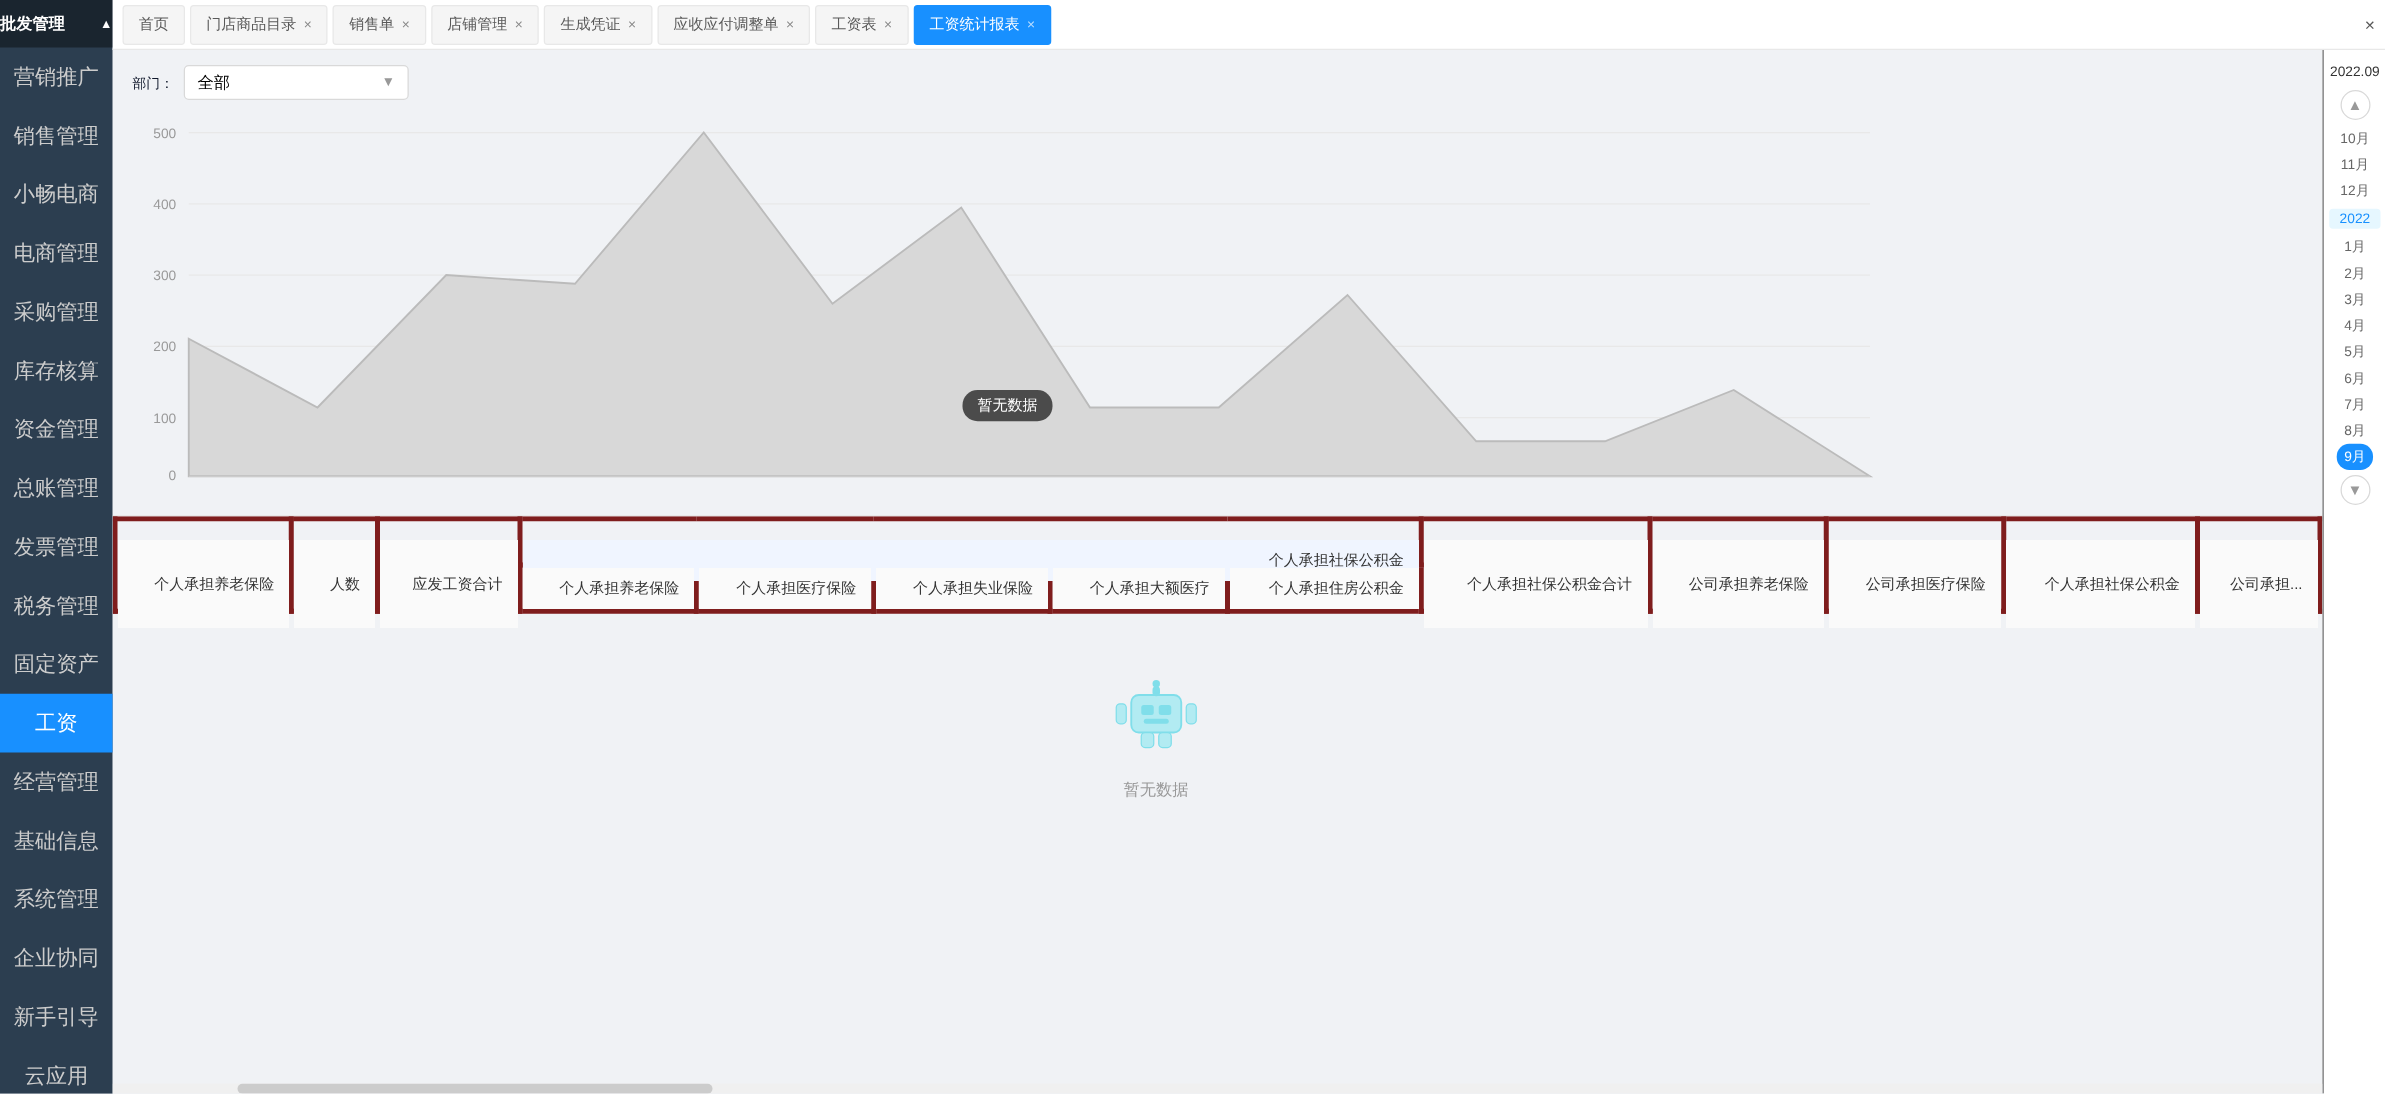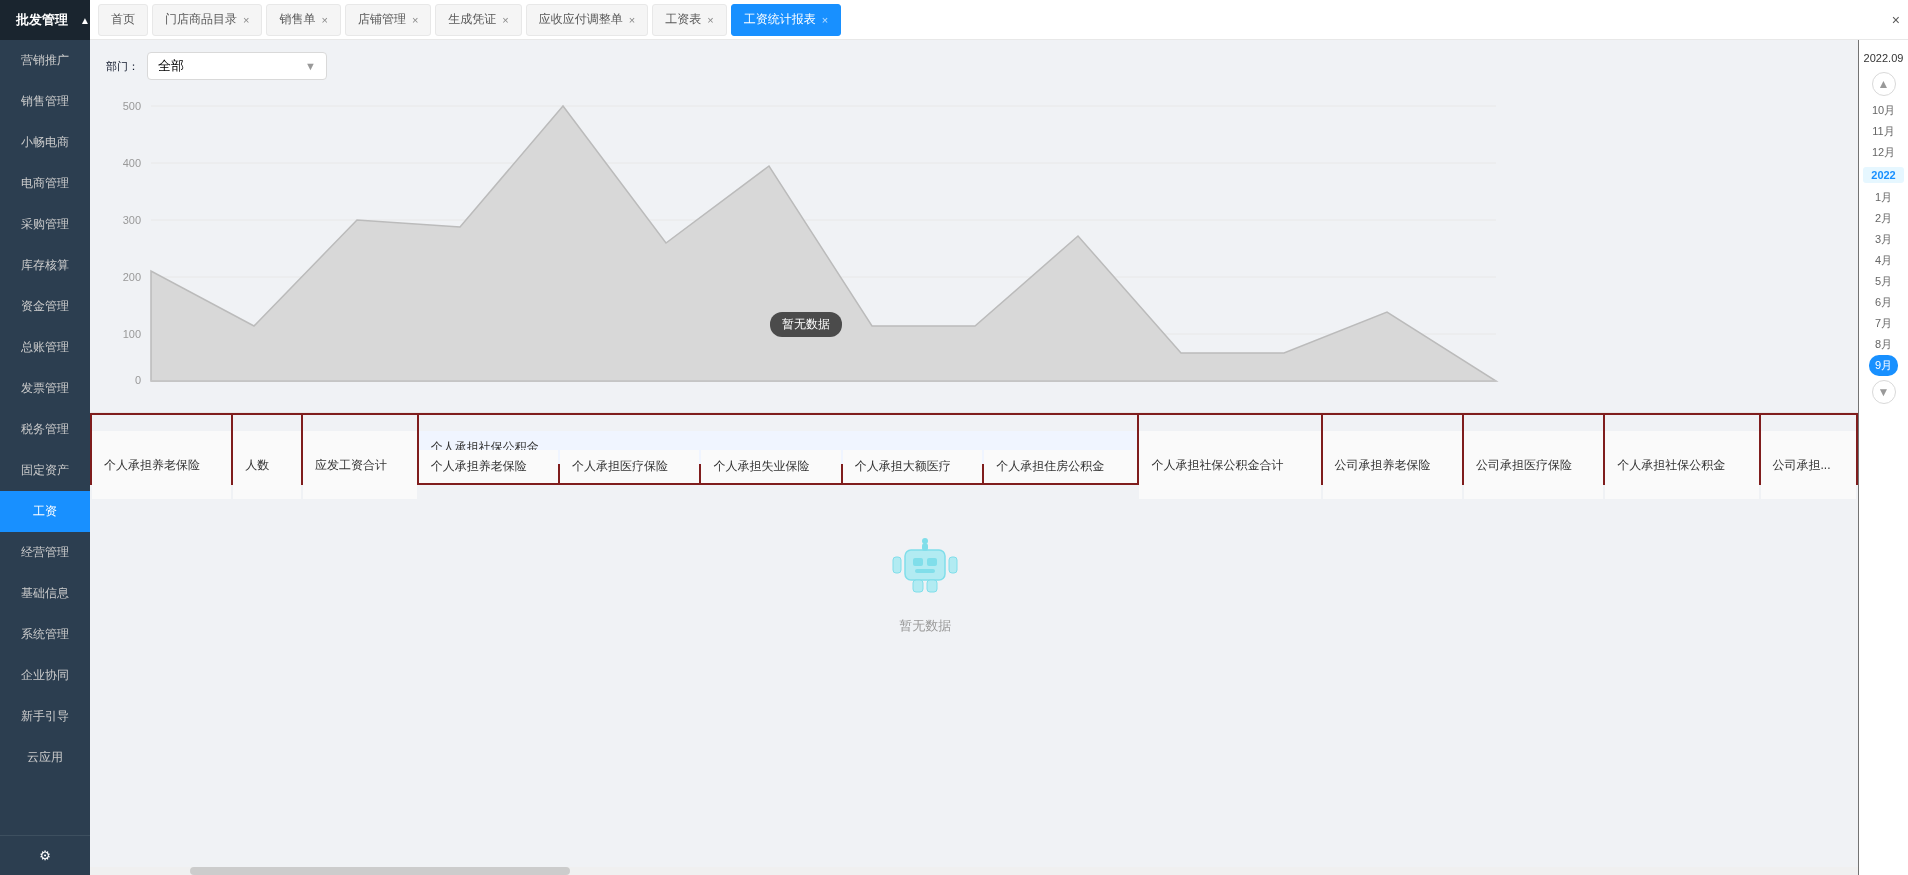--- a/index.html
+++ b/index.html
@@ -2,23 +2,23 @@
 <html><head>
   <meta charset="utf-8">
   <style>
     * { box-sizing: border-box; margin: 0; padding: 0; }
     body { font-family: 'Microsoft YaHei', Arial, sans-serif; font-size: 13px; background: #f0f2f5; overflow: hidden; }
     
     .app-container { display: flex; height: 875px; width: 1908px; }
     
     
     .sidebar { width: 90px; background: #2c3e50; color: #fff; display: flex; flex-direction: column; flex-shrink: 0; }
-    .sidebar-header { background: #1a252f; padding: 10px 0; text-align: center; font-size: 13px; font-weight: bold; color: #fff; display: flex; align-items: center; justify-content: flex-end; gap: 12px; height: 40px; cursor: pointer; }
+    .sidebar-header { background: #1a252f; padding: 10px 0; text-align: center; font-size: 13px; font-weight: bold; color: #fff; display: flex; align-items: center; justify-content: space-between; gap: 12px; height: 40px; cursor: pointer; }
     .sidebar-header-arrow { font-size: 10px; }
-    .sidebar-item { padding: 12px 0; text-align: center; font-size: 12px; color: #ccc; cursor: pointer; }
+    .sidebar-item { padding: 12px 0; text-align: center; font-size: 17px; color: #ccc; cursor: pointer; }
     .sidebar-item.active { background: #1890ff; color: #fff; }
     .sidebar-settings { margin-top: auto; padding: 12px 0; text-align: center; cursor: pointer; border-top: 1px solid #3d4f5f; }
     
     
     .main-content { flex: 1; display: flex; flex-direction: column; overflow: hidden; }
     
     
     .tab-bar { background: #fff; border-bottom: 1px solid #e8e8e8; display: flex; align-items: center; height: 40px; padding: 0 8px; flex-shrink: 0; }
     .tab-item { display: flex; align-items: center; padding: 0 12px; height: 32px; border: 1px solid #e8e8e8; border-radius: 3px; margin-right: 4px; cursor: pointer; font-size: 12px; color: #595959; background: #f5f5f5; white-space: nowrap; }
     .tab-item.active { background: #1890ff; color: #fff; border-color: #1890ff; }
@@ -36,21 +36,21 @@
     .toolbar-label { font-size: 11px; color: #0f172a; }
     .dept-select { display: flex; align-items: center; border: 1px solid #d9d9d9; border-radius: 4px; padding: 4px 10px; background: #fff; cursor: pointer; min-width: 180px; justify-content: space-between; }
     .toolbar-btn { display: flex; align-items: center; gap: 4px; }
     
     
     .chart-area { padding: 0 16px; flex-shrink: 0; position: relative; height: 320px; }
     
     
     .table-wrapper { flex: 1; overflow: auto; margin: 0 0; border-top: 1px solid #e8e8e8; }
     .data-table { width: 100%; border-collapse: collapse; font-size: 12px; }
-    .data-table th { background: #fafafa; border: 2px solid #7f1d1d; padding: 8px 12px; text-align: left; color: #333; white-space: nowrap; font-weight: normal; position: sticky; top: 17px; z-index: 2; }
+    .data-table th { background: #fafafa; border: 4px solid #7f1d1d; padding: 8px 12px; text-align: right; color: #333; white-space: nowrap; font-weight: normal; position: sticky; top: 17px; z-index: 2; }
     .data-table th.group-header { background: #f0f5ff; }
     .data-table td { border: 1px solid #e8e8e8; padding: 8px 12px; text-align: center; color: #333; white-space: nowrap; }
     
     
     .empty-state { display: flex; flex-direction: column; align-items: center; justify-content: center; padding: 40px; gap: 12px; }
     .empty-robot { width: 80px; height: 80px; }
     .empty-text { color: #999; font-size: 13px; }
     
     
     .h-scrollbar { height: 8px; background: #f0f0f0; flex-shrink: 0; position: relative; }
@@ -278,21 +278,21 @@
         <div class="timeline-nav">▲</div>
         <div class="timeline-month">
           <span>10月</span>
         </div>
         <div class="timeline-month">
           <span>11月</span>
         </div>
         <div class="timeline-month">
           <span>12月</span>
         </div>
-        <div style="font-size:11px; color:#1890ff; font-weight:bold; margin:4px 16px; background:#e6f7ff; border-radius:3px; padding:2px 8px;">
+        <div style="font-size:11px; color:#1890ff; font-weight:normal; margin:4px 16px; background:#e6f7ff; border-radius:3px; padding:2px 8px;">
           <span>2022</span>
         </div>
         <div class="timeline-month">
           <span>1月</span>
         </div>
         <div class="timeline-month">
           <span>2月</span>
         </div>
         <div class="timeline-month">
           <span>3月</span>

